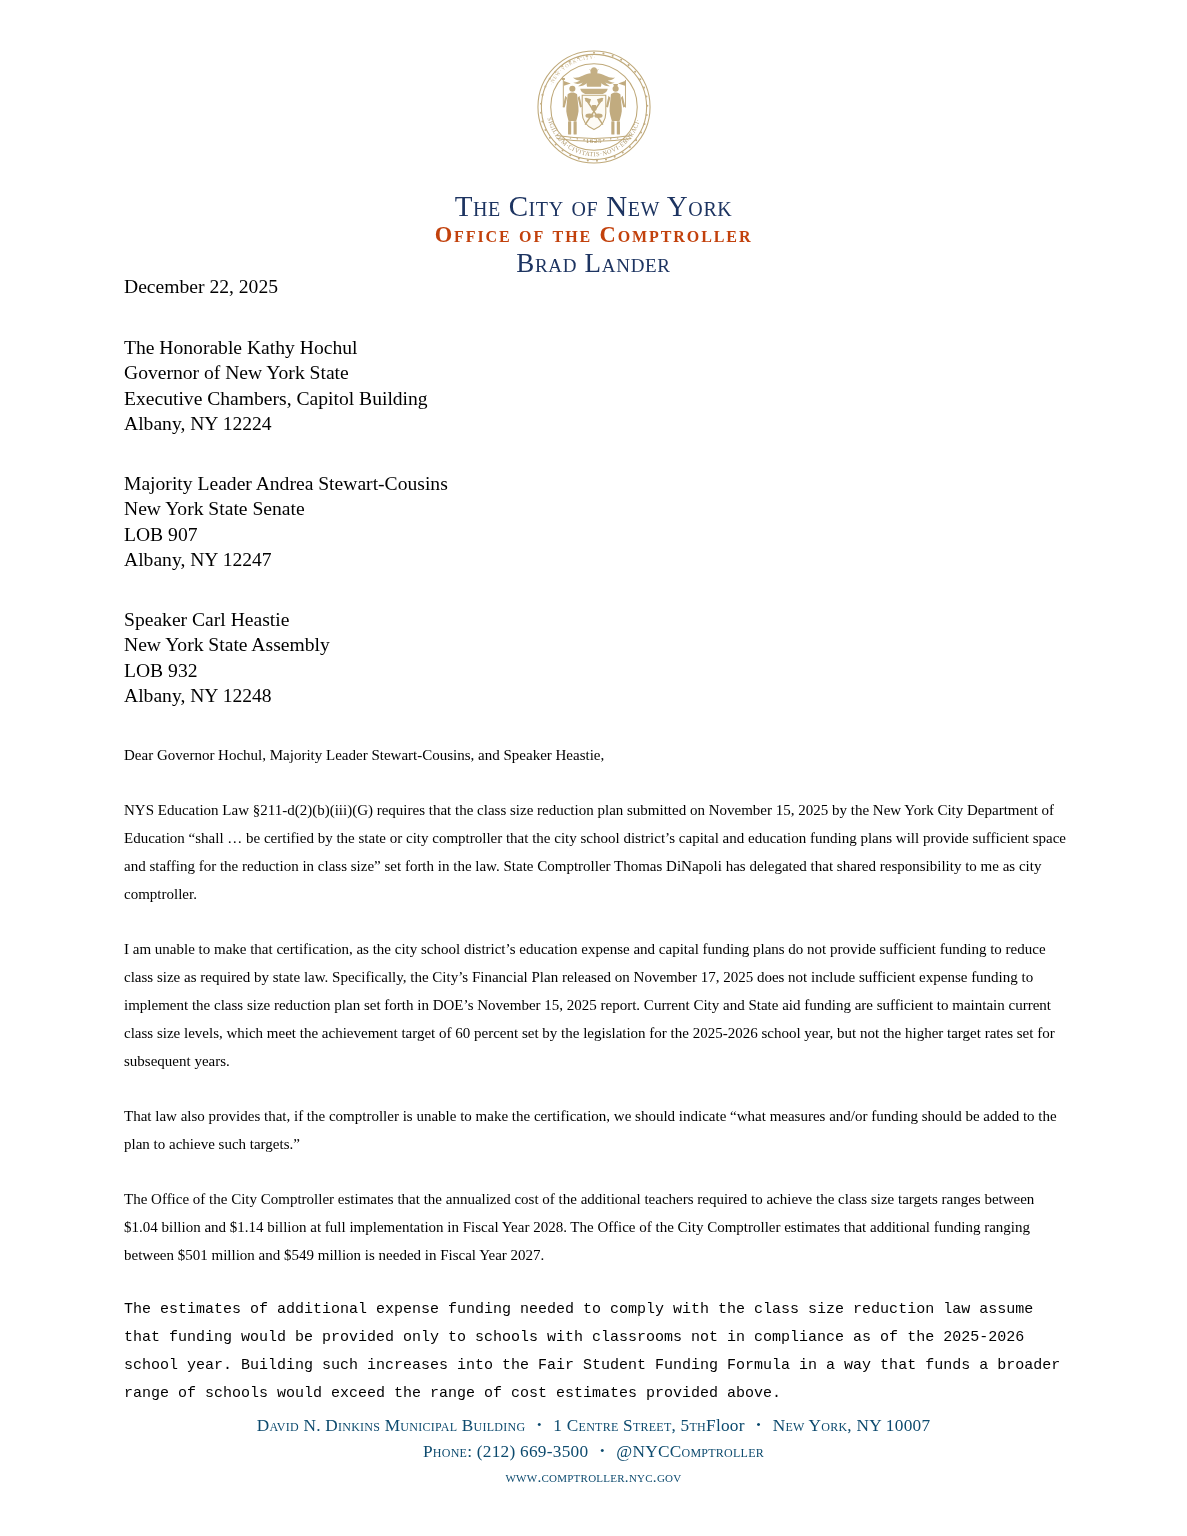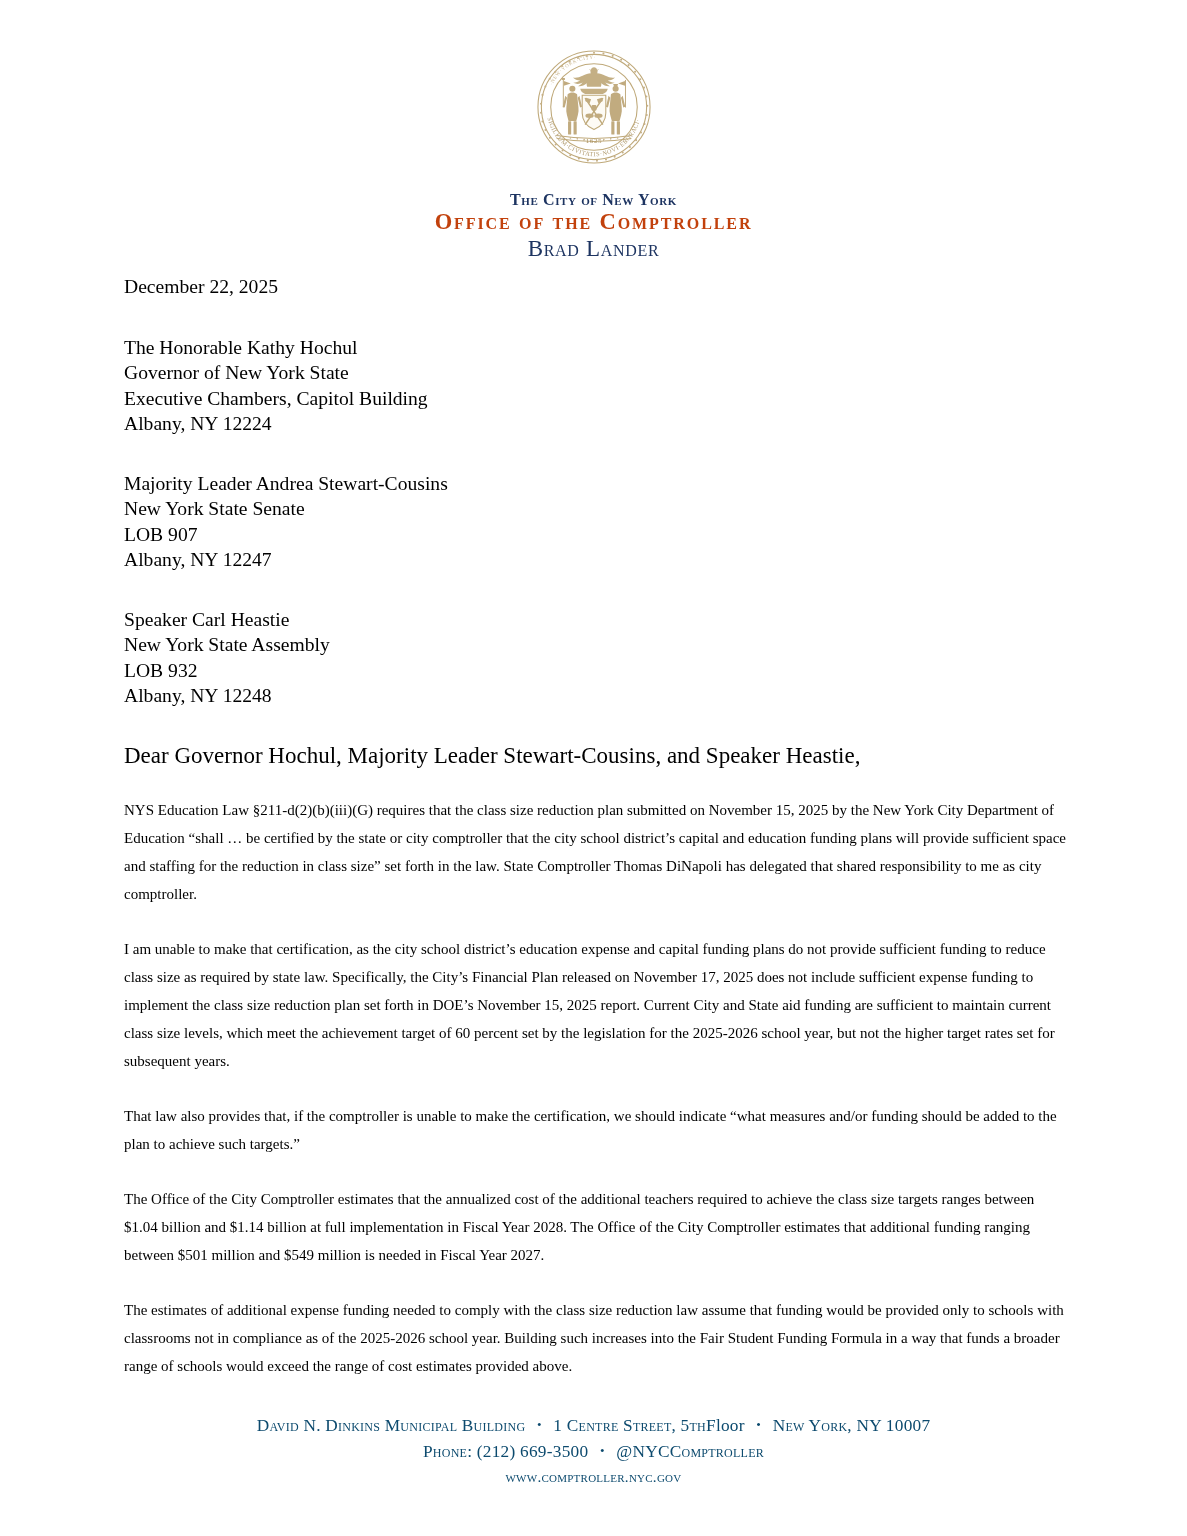--- a/index.html
+++ b/index.html
@@ -41,37 +41,37 @@
     width: 118px;
     height: 118px;
     display: block;
   }
 
   .lh-lines {
     margin-top: 24px;
     line-height: 1.0;
   }
   .lh-line1 {
-    font-size: 16px;
+    font-size: 29px;
     color: #1d3461;
     font-variant: small-caps;
     letter-spacing: 0.6px;
-    font-weight: 700;
+    font-weight: 400;
     margin-bottom: 3px;
   }
   .lh-line2 {
     font-size: 22.5px;
     color: #c2410c;
     font-variant: small-caps;
     font-weight: 700;
     letter-spacing: 1.9px;
     margin-bottom: 3px;
   }
   .lh-line3 {
-    font-size: 23px;
+    font-size: 27px;
     color: #1d3461;
     font-variant: small-caps;
     letter-spacing: 0.7px;
     font-weight: 400;
   }
 
   
   .body-area {
     position: absolute;
     left: 124px;
@@ -89,32 +89,32 @@
     font-size: 19.6px;
     line-height: 25.5px;
     margin: 0 0 34px 0;
   }
   .addr-block .addr-line {
     display: block;
     white-space: nowrap;
   }
 
   .salutation {
-    font-size: 23px;
+    font-size: 15px;
     line-height: 25.5px;
     margin: 0 0 28px 0;
   }
 
   .para {
     font-size: 15px;
     line-height: 28px;
     margin: 0 0 27px 0;
     text-align: left;
   }
-  .para:last-child { margin-bottom: 4px; }
+  .para:last-child { margin-bottom: 4px; font-family: Liberation Mono, monospace; }
 
   
   .footer {
     position: absolute;
     left: 0;
     right: 0;
     top: 1412px;
     text-align: center;
     color: #0c4a6e;
     font-variant: small-caps;

